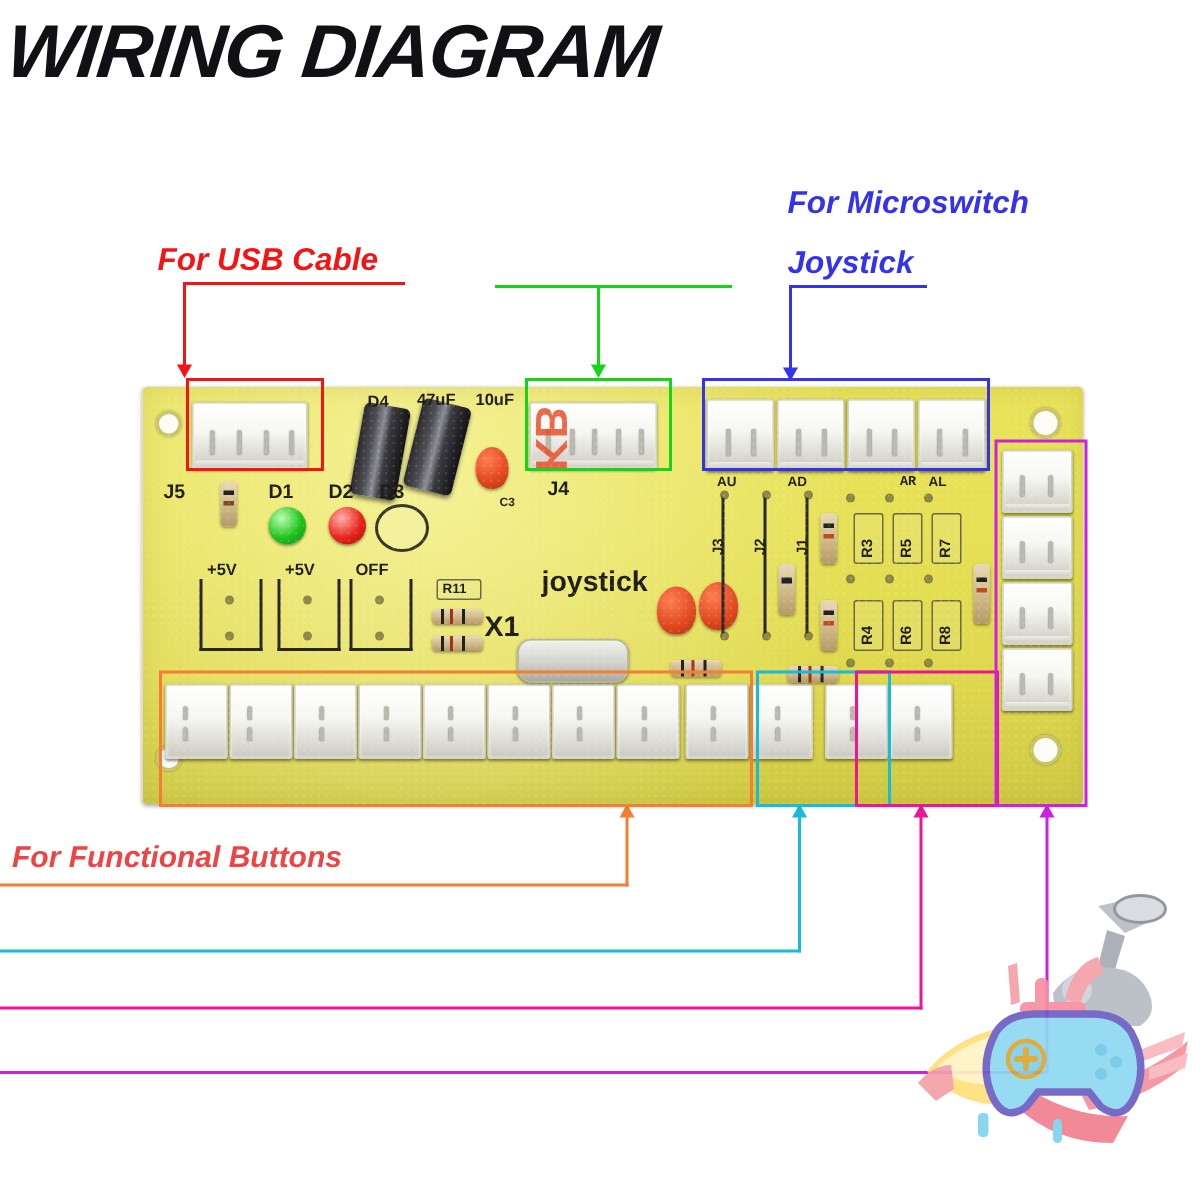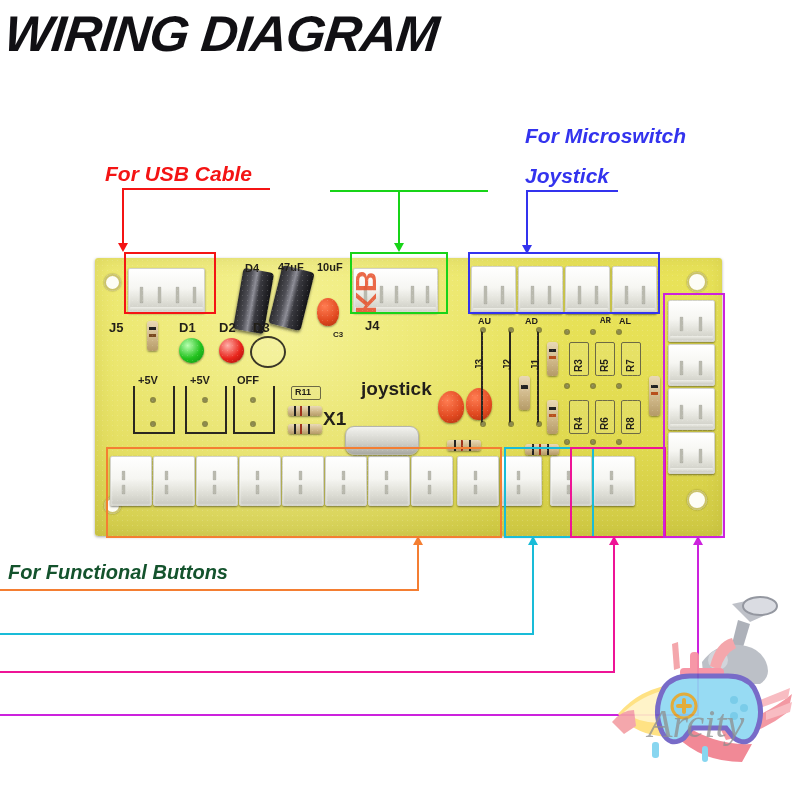--- a/index.html
+++ b/index.html
@@ -100,21 +100,21 @@
 <body>
 
 <div id="root">
 
   <div id="title">WIRING DIAGRAM</div>
 
   <div class="anno t22" style="left:105px;top:163px;color:#f41414;">For USB Cable</div>
   <div class="anno t22" style="left:525px;top:125px;color:#3333ee;">For Microswitch</div>
   <div class="anno t22" style="left:525px;top:165px;color:#3333ee;">Joystick</div>
 
-  <div class="anno t20" style="left:8px;top:562px;color:#14532d;">For Functional Buttons</div>
+  <div class="anno t20" style="left:8px;top:562px;color:#ef4444;">For Functional Buttons</div>
 
   <div class="ln" style="left:122px;top:188px;width:148px;height:2px;background:#f41414;"></div>
   <div class="ln" style="left:122px;top:188px;width:2px;height:56px;background:#f41414;"></div>
   <div class="arrow-d" style="left:118px;top:243px;border-top:9px solid #f41414;"></div>
 
   <div class="ln" style="left:330px;top:190px;width:158px;height:2px;background:#18d418;"></div>
   <div class="ln" style="left:398px;top:190px;width:2px;height:54px;background:#18d418;"></div>
   <div class="arrow-d" style="left:394px;top:243px;border-top:9px solid #18d418;"></div>
 
   <div class="ln" style="left:526px;top:190px;width:92px;height:2px;background:#3333ee;"></div>
@@ -413,15 +413,14 @@
       <circle cx="74" cy="110" r="12" fill="#7fd0ee" stroke="#e0a62b" stroke-width="3"></circle>
       <path d="M68 110 h12 M74 104 v12" stroke="#e0a62b" stroke-width="4" stroke-linecap="round"></path>
       <circle cx="124" cy="104" r="4" fill="#6fc8e8"></circle>
       <circle cx="134" cy="112" r="4" fill="#6fc8e8"></circle>
       <circle cx="124" cy="120" r="4" fill="#6fc8e8"></circle>
       <path d="M62 48 l6 -2 l2 26 l-6 2 z" fill="#f4a0a6"></path>
       <rect x="42" y="146" width="7" height="16" rx="3" fill="#7ed3ef"></rect>
       <rect x="92" y="150" width="6" height="16" rx="3" fill="#7ed3ef"></rect>
     </g>
   </svg>
-  <div id="wmtext">Arcity</div>
 
 </div>
 
 </body></html>

